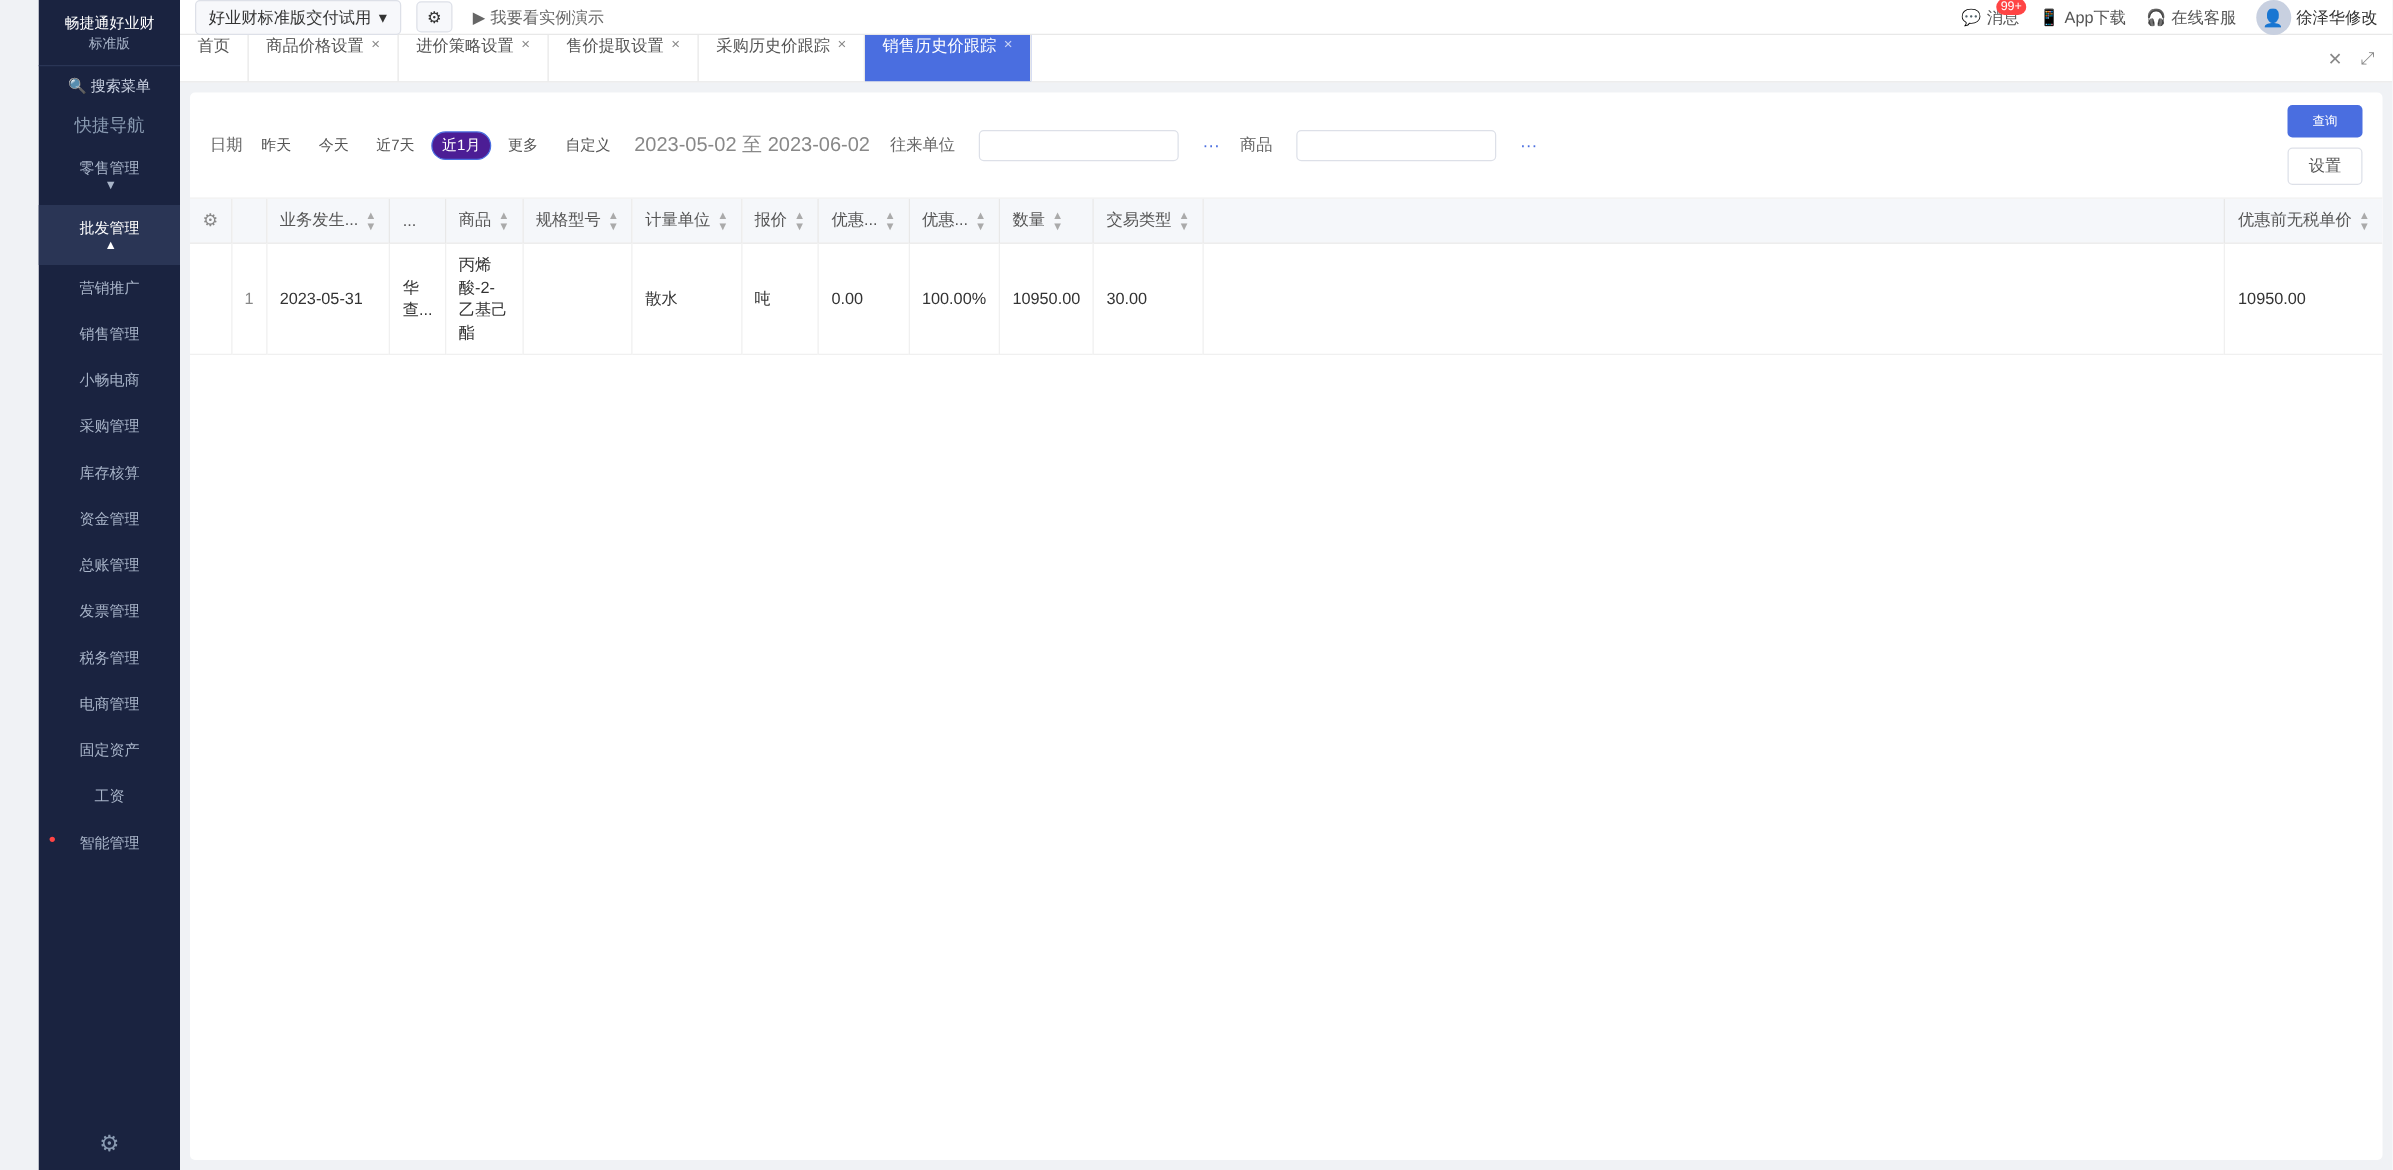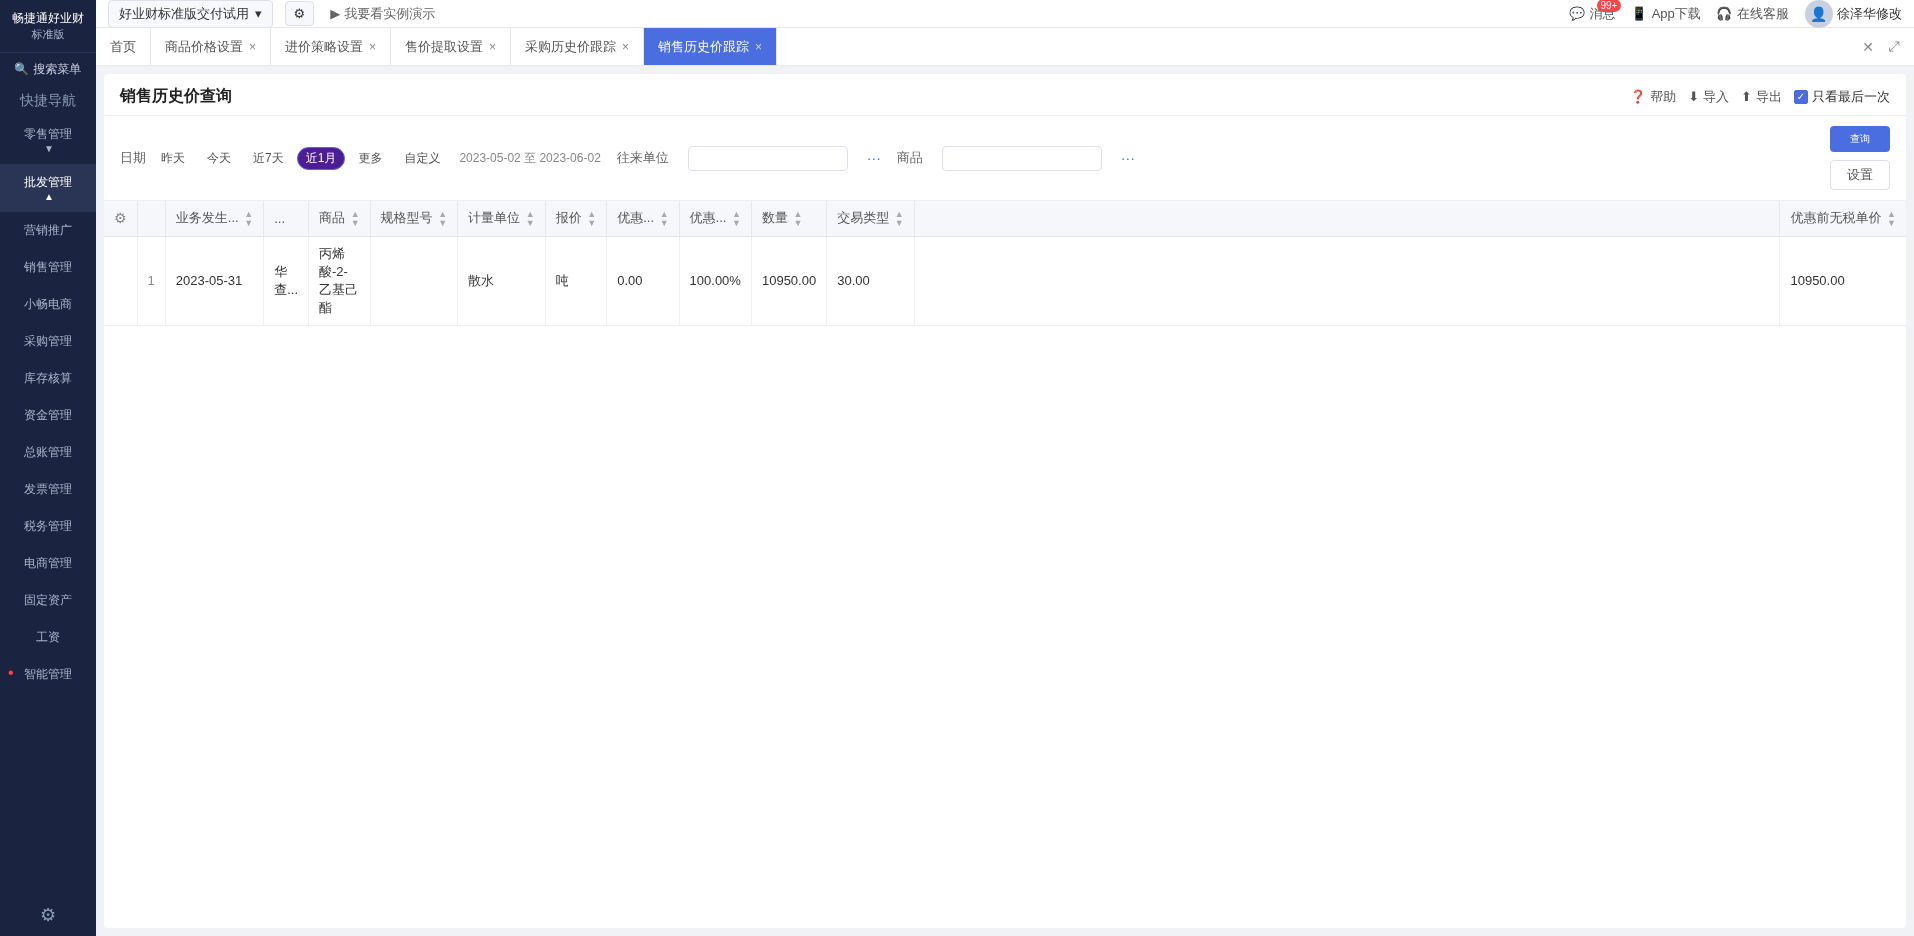--- a/index.html
+++ b/index.html
@@ -1,26 +1,27 @@
 <!DOCTYPE html>
 <html><head>
   <meta charset="utf-8">
   <style>
     * { box-sizing: border-box; margin: 0; padding: 0; }
     body { font-family: 'Microsoft YaHei', Arial, sans-serif; font-size: 13px; background: #f0f2f5; display: flex; height: 936px; overflow: hidden; }
 
     
     .sidebar {
-      width: 96px;
+      width: 113px;
       background: #1a2340;
       color: #a8b4c8;
       display: flex;
       flex-direction: column;
       flex-shrink: 0;
       height: 100%;
+      margin-left: 31px;
     }
     .sidebar-logo {
       padding: 10px 8px;
       text-align: center;
       border-bottom: 1px solid #2a3555;
     }
     .sidebar-logo-text {
       color: #fff;
       font-size: 12px;
       line-height: 1.4;
@@ -167,21 +168,20 @@
       background: #fff;
       display: flex;
       align-items: center;
       height: 38px;
       border-bottom: 1px solid #e8e8e8;
       padding: 0 0;
       overflow: hidden;
     }
     .tab {
       display: flex;
-      align-items: center;
       padding: 0 14px;
       height: 38px;
       font-size: 13px;
       color: #555;
       cursor: pointer;
       border-right: 1px solid #e8e8e8;
       white-space: nowrap;
       gap: 6px;
       flex-shrink: 0;
     }
@@ -302,21 +302,21 @@
       cursor: pointer;
       color: #555;
       border: 1px solid transparent;
     }
     .date-quick-btn.active {
       background: #4c1d95;
       color: #fff;
       border-color: #4a6ee0;
     }
     .date-range-text {
-      font-size: 12px;
+      font-size: 16px;
       color: #888;
       margin-left: 4px;
     }
     .filter-input-group {
       display: flex;
       align-items: center;
       gap: 19px;
     }
     .filter-input {
       border: 1px solid #dde0e8;
@@ -547,41 +547,20 @@
       <span class="close-btn">×</span>
     </div>
     <div class="tab-window-controls">
       <div class="win-btn">✕</div>
       <div class="win-btn">⤢</div>
     </div>
   </div>
 
   <div class="page-content">
 
-    <div class="page-header">
-      <div class="page-title">销售历史价查询</div>
-      <div class="page-header-actions">
-        <div class="header-action-btn">
-          <span>❓</span>
-          <span>帮助</span>
-        </div>
-        <div class="header-action-btn">
-          <span>⬇</span>
-          <span>导入</span>
-        </div>
-        <div class="header-action-btn">
-          <span>⬆</span>
-          <span>导出</span>
-        </div>
-        <label class="checkbox-label">
-          <span class="checkbox-checked">✓</span>
-          <span>只看最后一次</span>
-        </label>
-      </div>
-    </div>
 
     <div class="filter-area">
       <div class="filter-group">
         <span class="filter-label">日期</span>
         <div class="date-quick-btns">
           <span class="date-quick-btn">昨天</span>
           <span class="date-quick-btn">今天</span>
           <span class="date-quick-btn">近7天</span>
           <span class="date-quick-btn active">近1月</span>
           <span class="date-quick-btn">更多</span>

